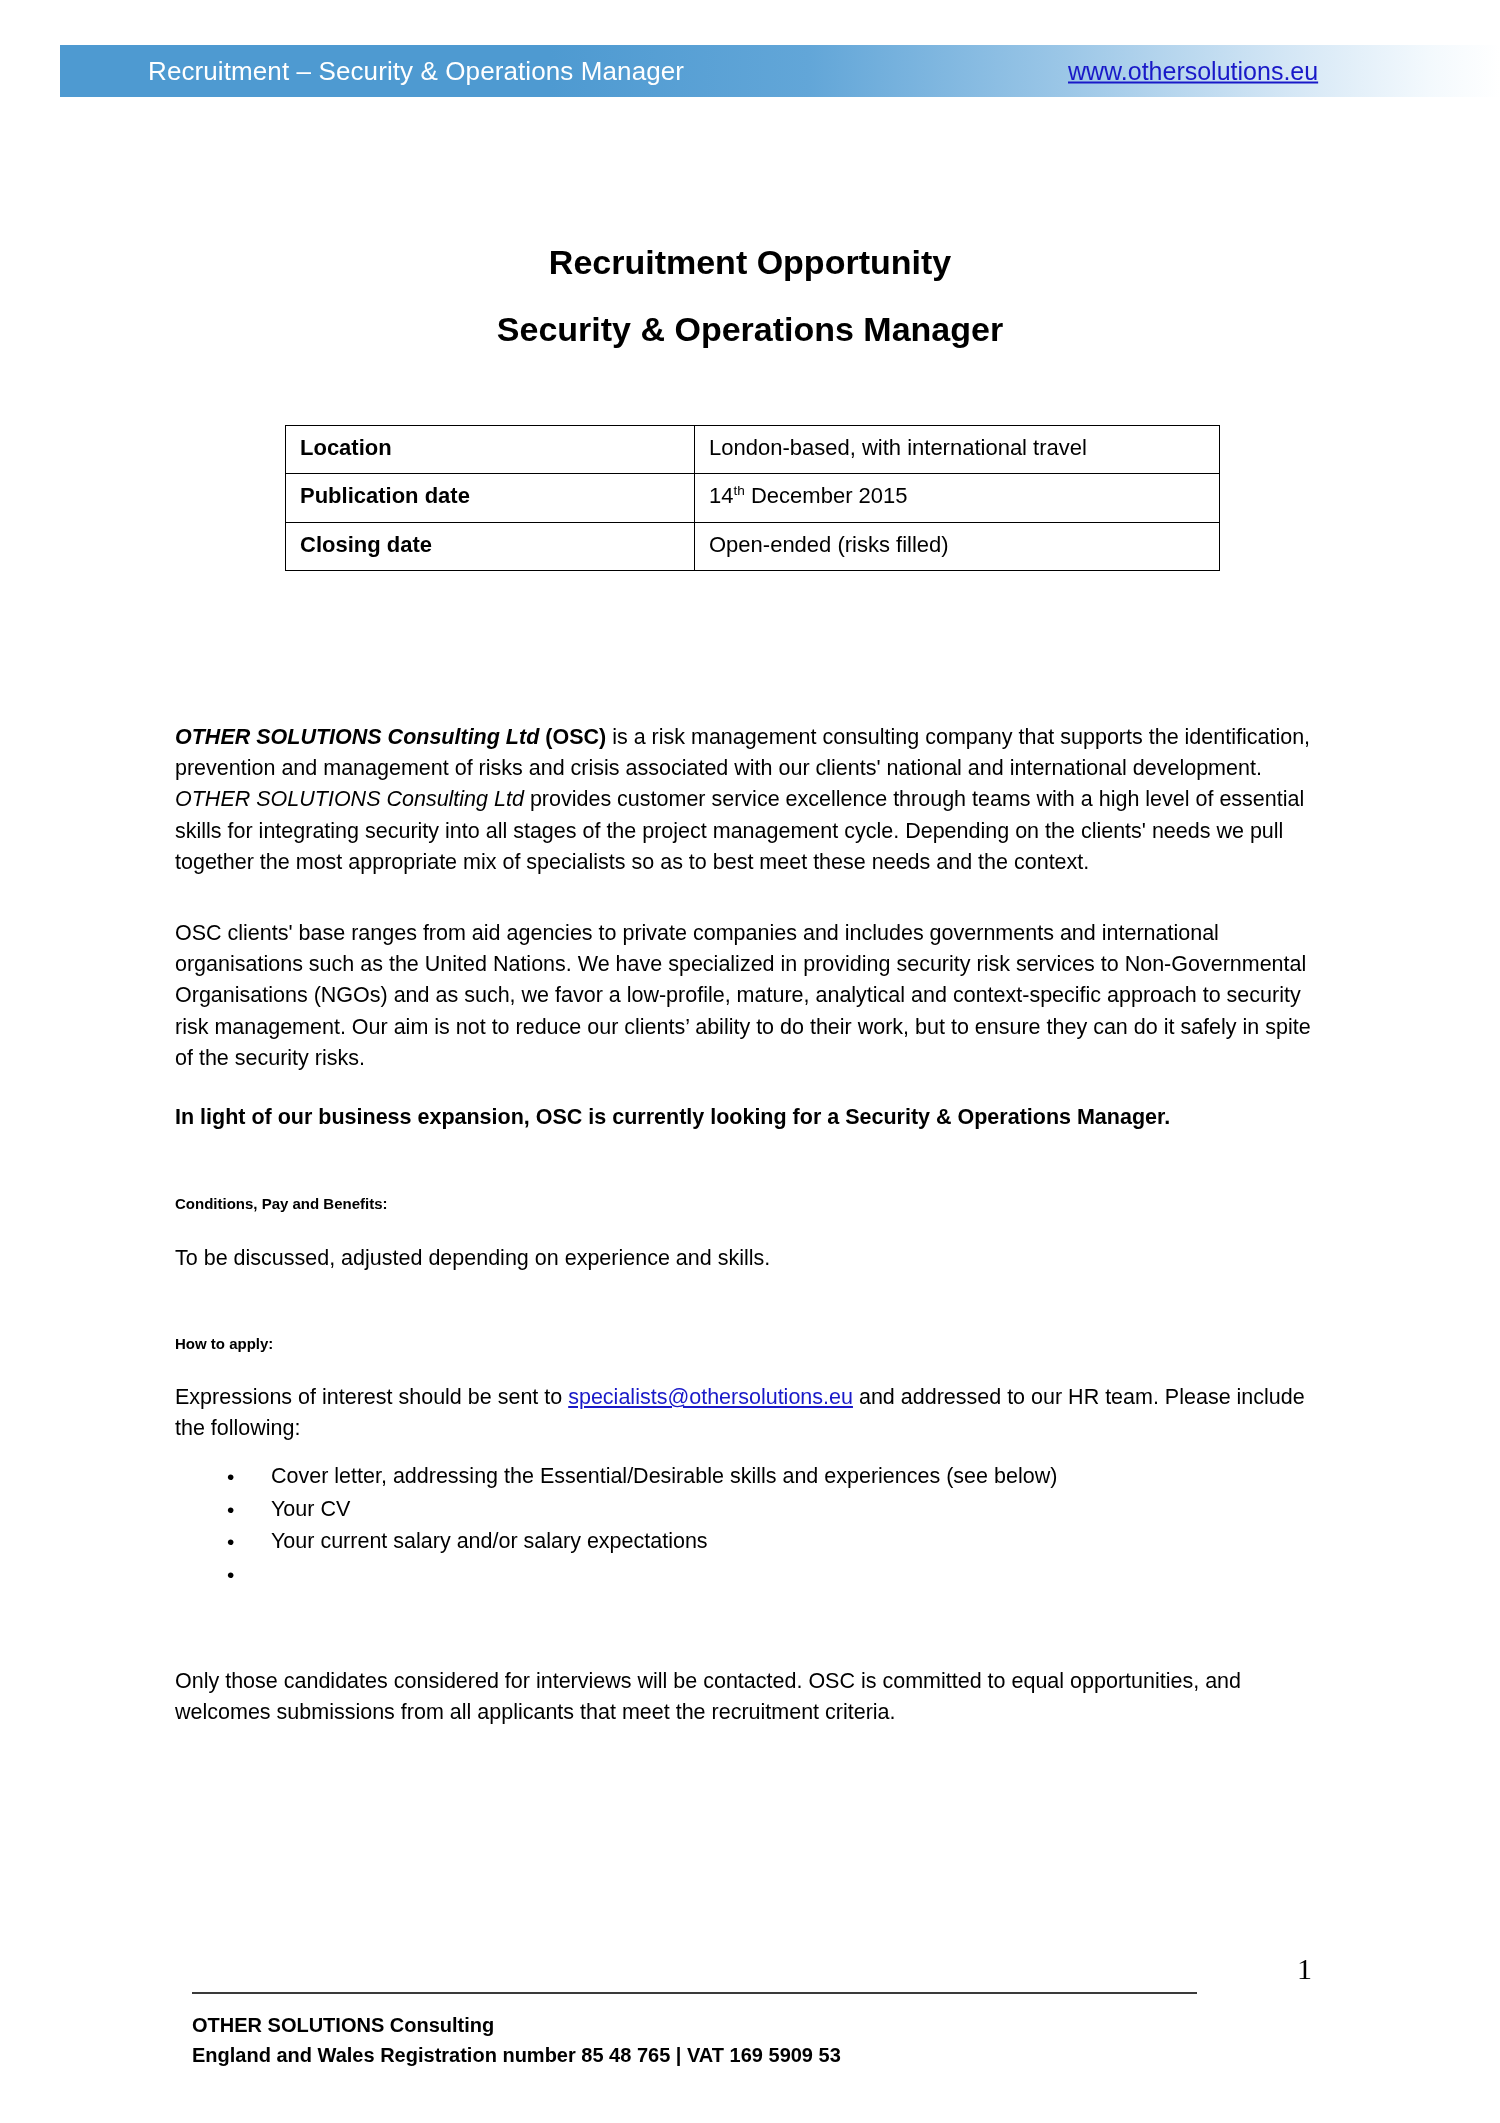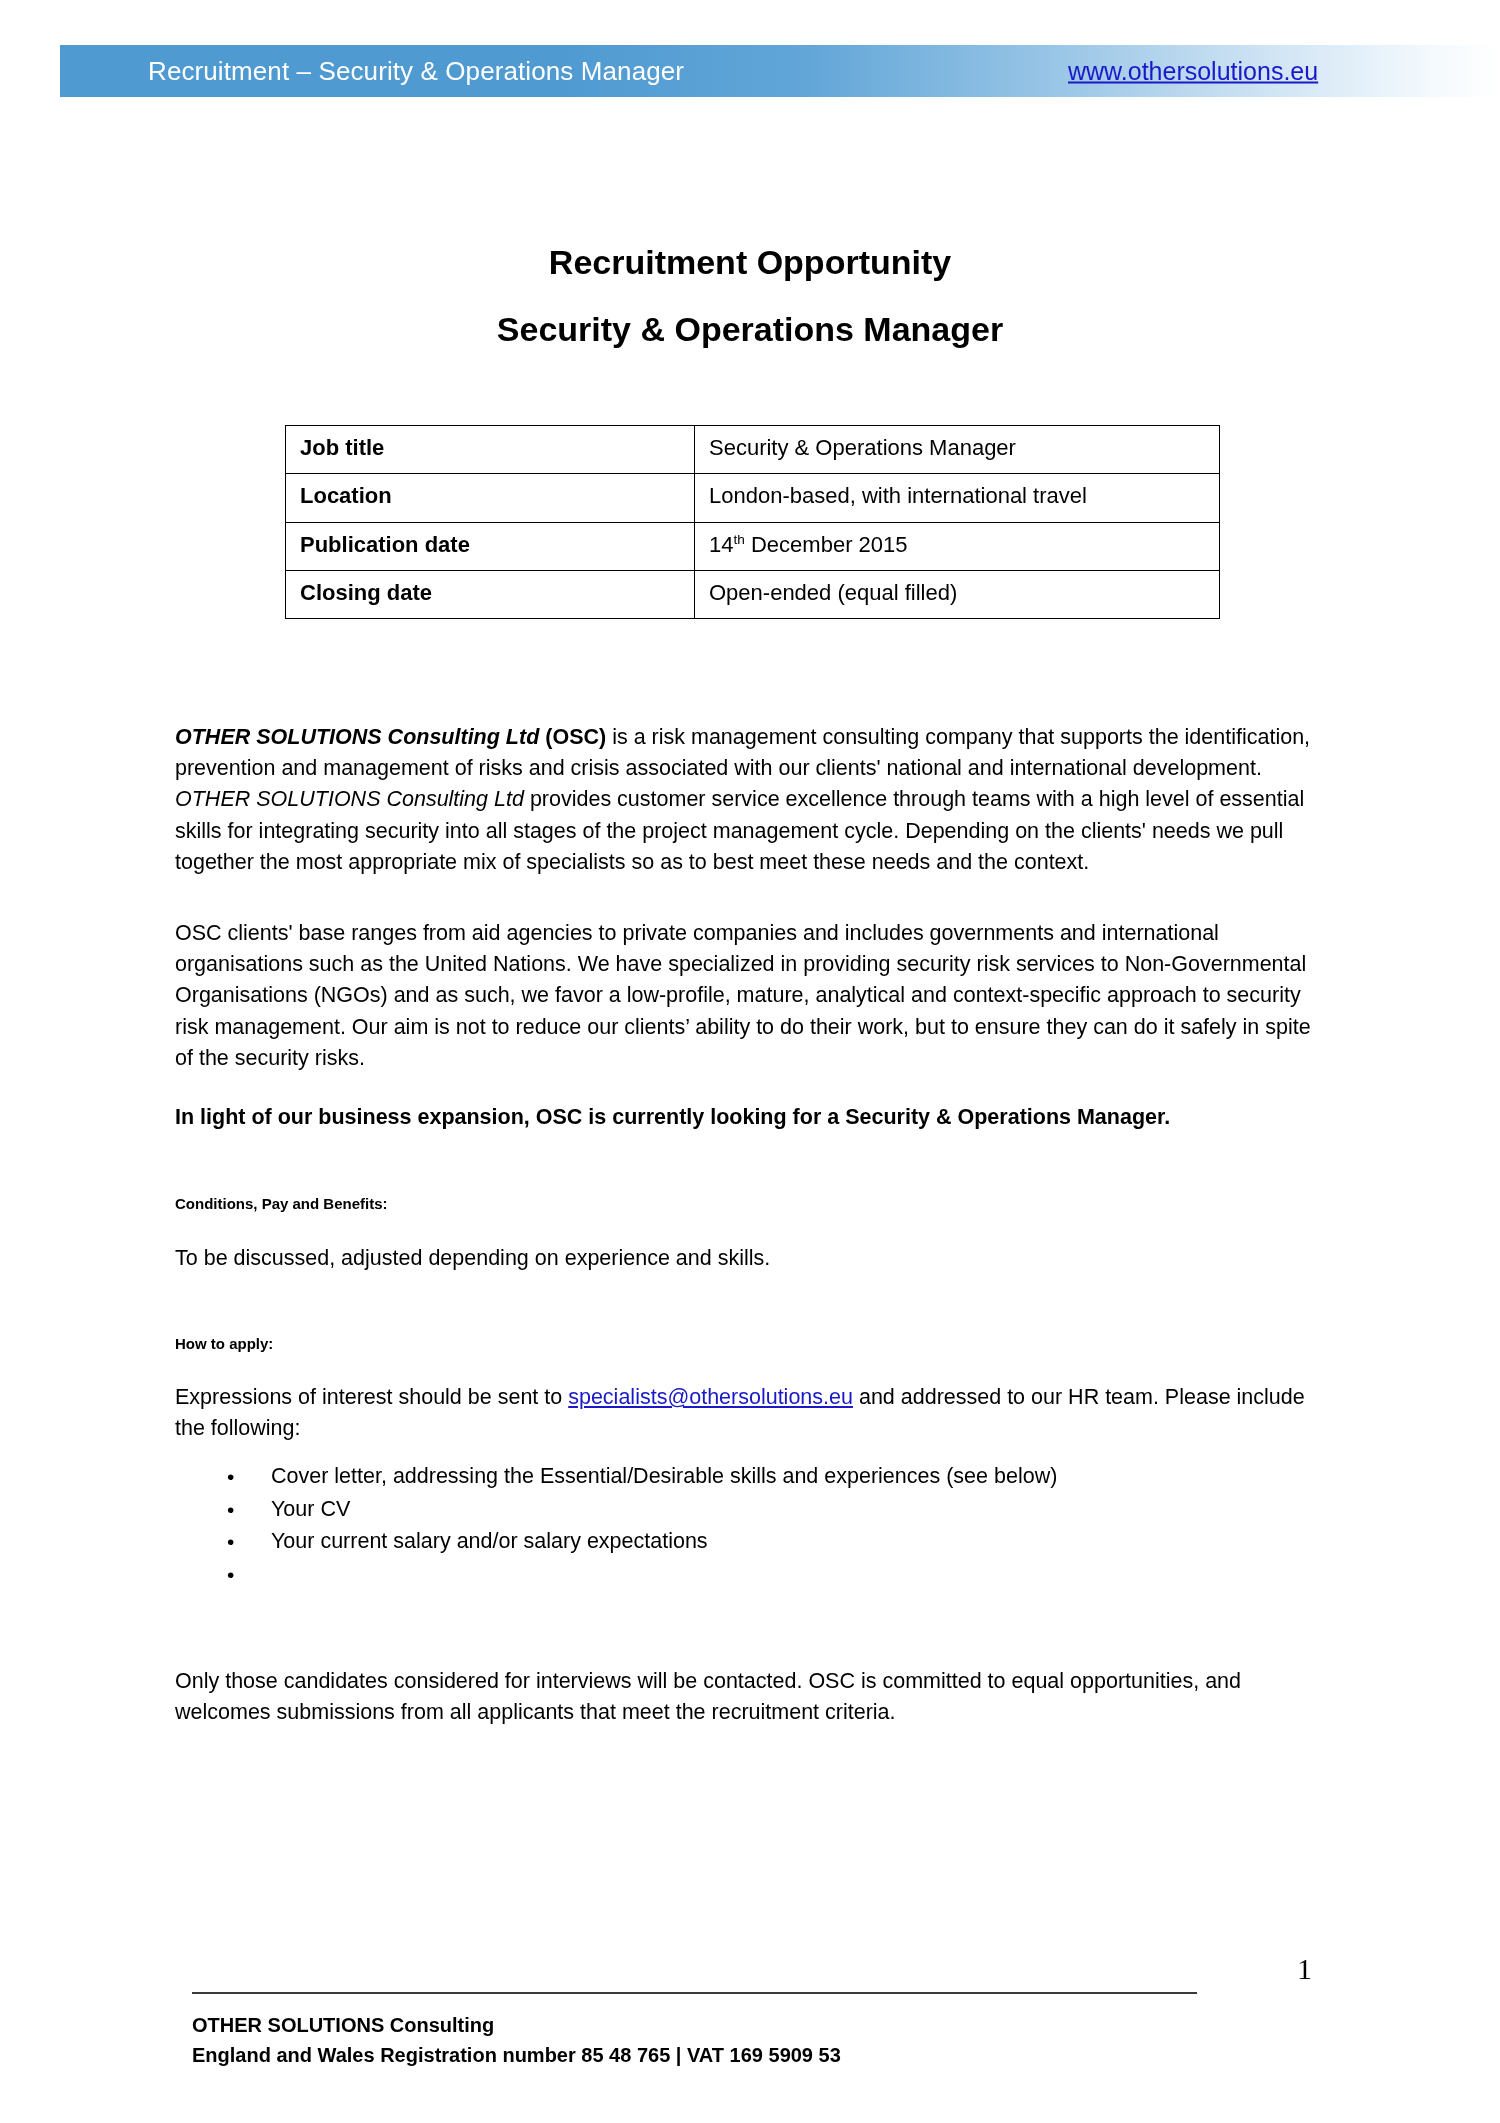--- a/index.html
+++ b/index.html
@@ -210,34 +210,30 @@
 </div>
 
 <div class="page">
 
   <div class="doc-title title-line-1">Recruitment Opportunity</div>
   <div class="doc-title title-line-2">Security &amp; Operations Manager</div>
 
   <table class="info-table">
     <tbody>
       <tr>
-        <td class="label">Job title</td>
-        <td class="value">Security &amp; Operations Manager</td>
-      </tr>
-      <tr>
         <td class="label">Location</td>
         <td class="value">London-based, with international travel</td>
       </tr>
       <tr>
         <td class="label">Publication date</td>
         <td class="value"><span>14</span><span class="sup">th</span><span> December 2015</span></td>
       </tr>
       <tr>
         <td class="label">Closing date</td>
-        <td class="value">Open-ended (equal filled)</td>
+        <td class="value">Open-ended (risks filled)</td>
       </tr>
     </tbody>
   </table>
 
   <div class="body-block para-intro">
     <p><span class="bi">OTHER SOLUTIONS Consulting Ltd</span><span class="b"> (OSC)</span><span> is a risk management consulting company that supports the identification, prevention and management of risks and crisis associated with our clients' national and international development. </span><span class="i">OTHER SOLUTIONS Consulting Ltd</span><span> provides customer service excellence through teams with a high level of essential skills for integrating security into all stages of the project management cycle. Depending on the clients' needs we pull together the most appropriate mix of specialists so as to best meet these needs and the context.</span></p>
   </div>
 
   <div class="body-block para-clients">
     <p>OSC clients' base ranges from aid agencies to private companies and includes governments and international organisations such as the United Nations. We have specialized in providing security risk services to Non-Governmental Organisations (NGOs) and as such, we favor a low-profile, mature, analytical and context-specific approach to security risk management. Our aim is not to reduce our clients’ ability to do their work, but to ensure they can do it safely in spite of the security risks.</p>

